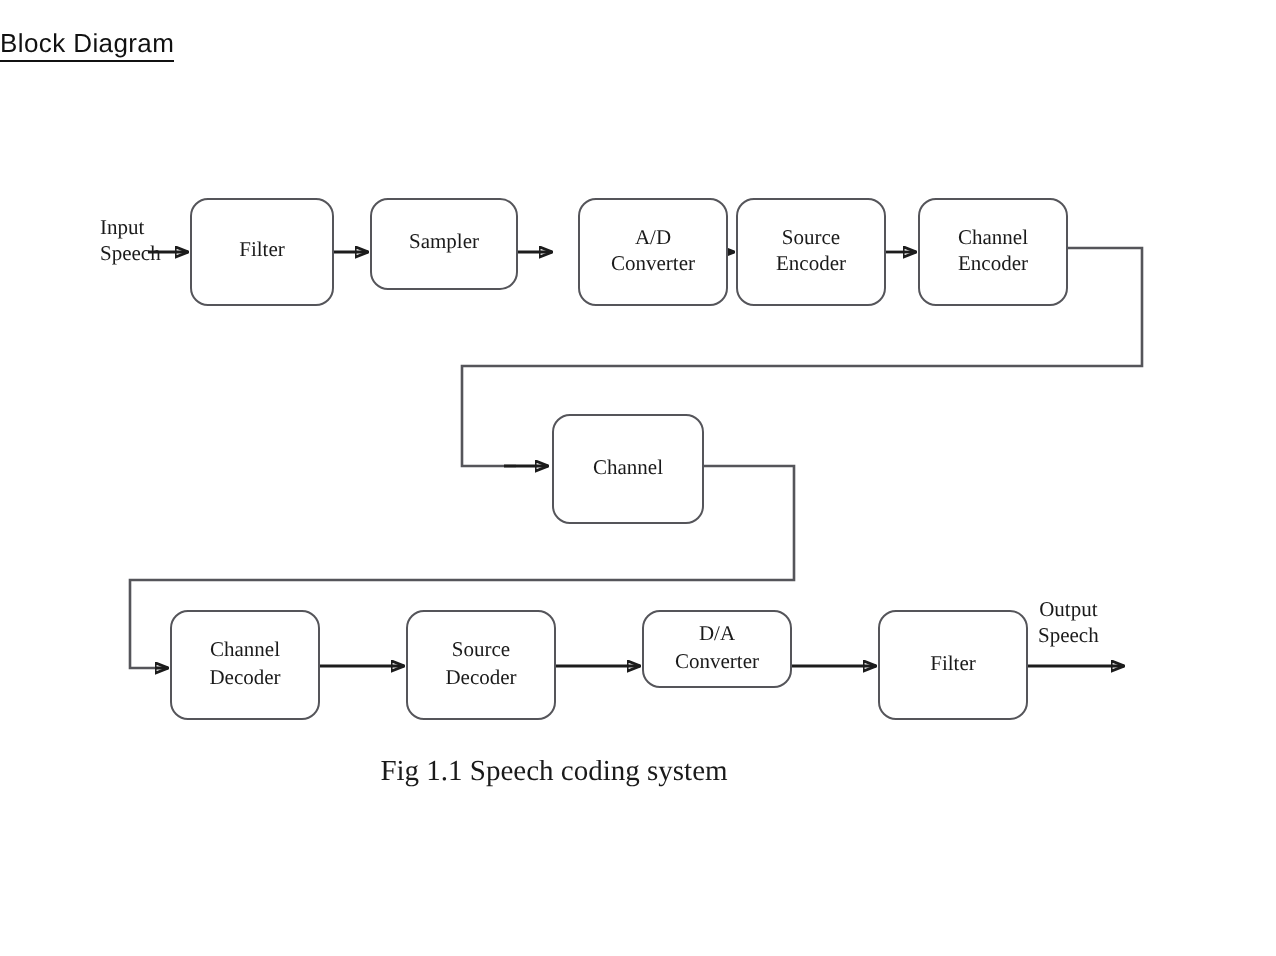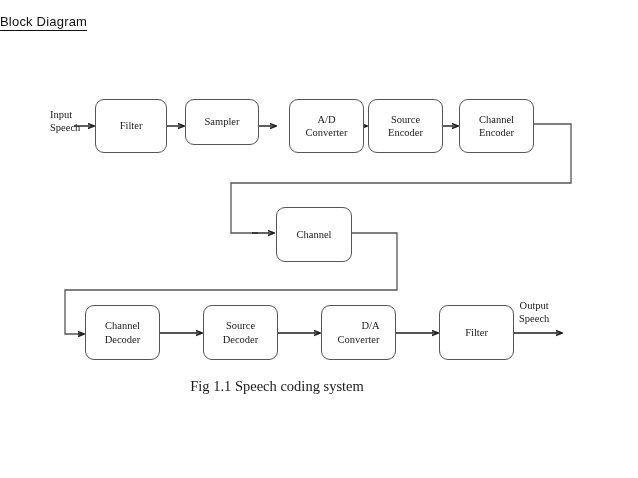--- a/index.html
+++ b/index.html
@@ -123,21 +123,21 @@
 Encoder</div>
   <div class="block" style="left:459px; top:99px; width:75px; height:54px;">Channel
 Encoder</div>
 
   <div class="block" style="left:276px; top:207px; width:76px; height:55px;">Channel</div>
 
   <div class="block" style="left:85px; top:305px; width:75px; height:55px;">Channel
 Decoder</div>
   <div class="block" style="left:203px; top:305px; width:75px; height:55px;">Source
 Decoder</div>
-  <div class="block" style="left:321px; top:305px; width:75px; height:55px;text-align:right;">D/A
+  <div class="block" style="left:321px; top:305px; width:75px; height:39px;">D/A
 Converter</div>
   <div class="block" style="left:439px; top:305px; width:75px; height:55px;">Filter</div>
 
   <div class="io-label" style="left:50px; top:108px;">Input
 Speech</div>
   <div class="io-label" style="left:519px; top:299px;text-align:center;">Output
 Speech</div>
 
   <div class="caption">Fig 1.1 Speech coding system</div>
 

